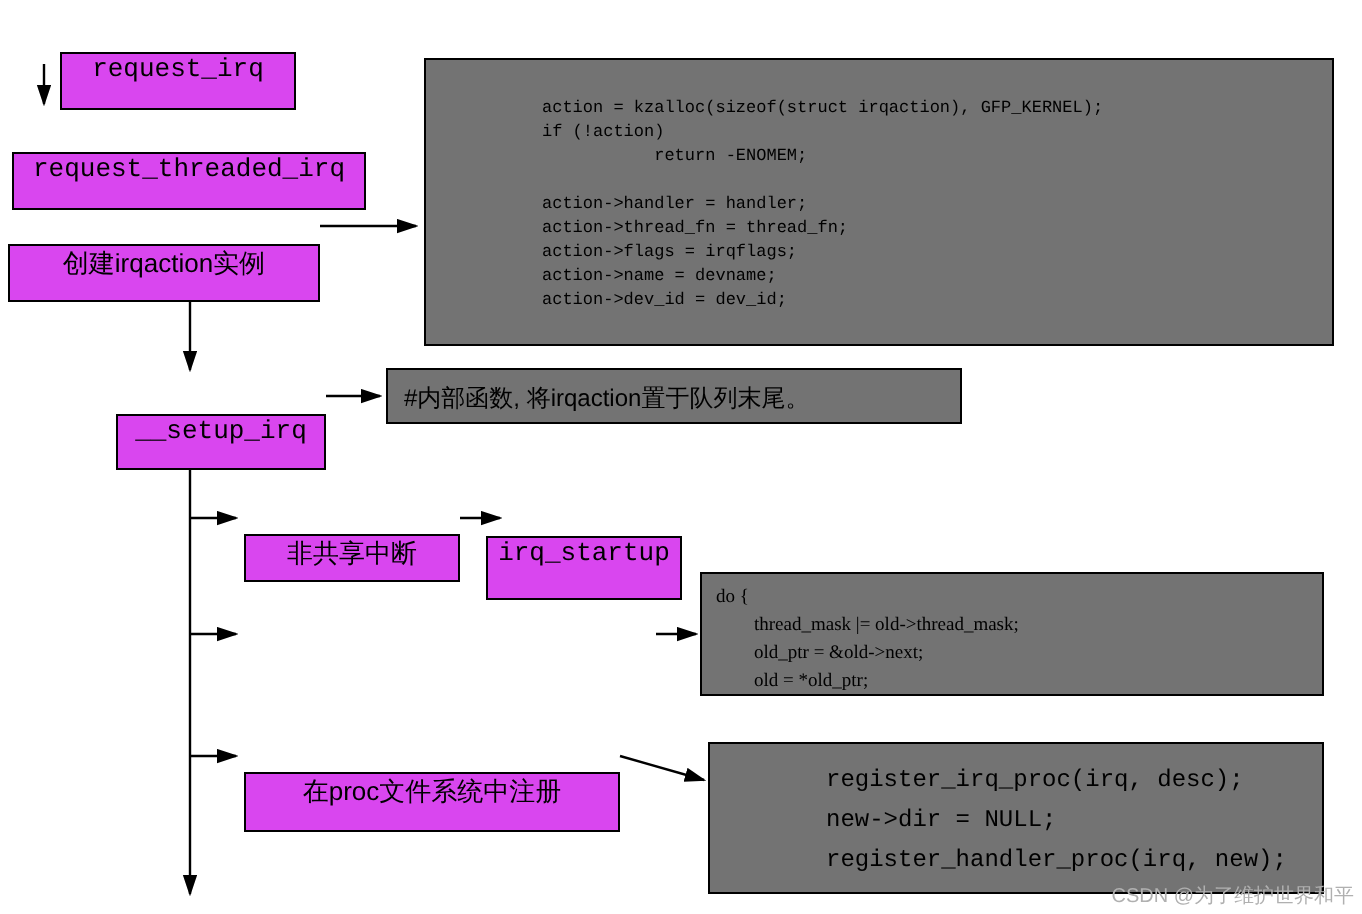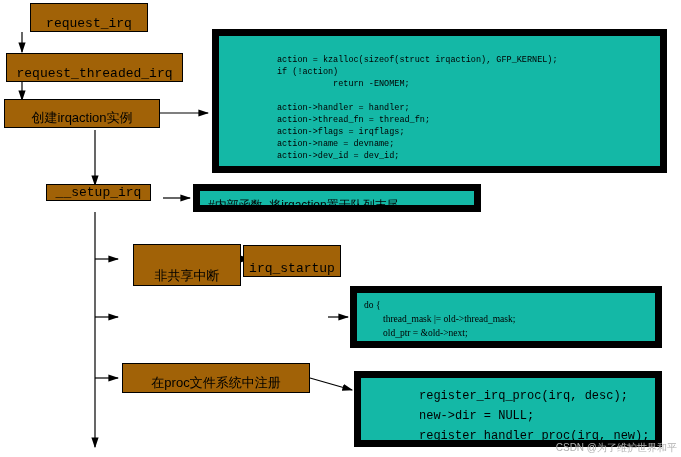--- a/index.html
+++ b/index.html
@@ -11,38 +11,39 @@
     position: relative;
     width: 681px;
     height: 457px;
     background: #ffffff;
     overflow: hidden;
     font-family: "Liberation Sans", sans-serif;
   }
   .box {
     position: absolute;
     border: 1px solid #000000;
-    background: #a16207;
+    background: #d946ef;
     box-sizing: border-box;
     display: flex;
-    align-items: flex-end;
+    align-items: flex-start;
     justify-content: center;
     font-family: "Liberation Mono", monospace;
     font-size: 13px;
     color: #000000;
     white-space: nowrap;
+    margin-top: 23px;
   }
   .box.cn {
     font-family: "Liberation Sans", sans-serif;
     font-size: 13px;
   }
   .codebox {
     position: absolute;
-    border: 7px solid #000000;
-    background: #14b8a6;
+    border: 1px solid #000000;
+    background: #737373;
     box-sizing: border-box;
     font-family: "Liberation Mono", monospace;
     font-size: 8.5px;
     color: #000000;
     line-height: 12px;
     padding: 6px 8px;
     white-space: pre;
     overflow: hidden;
   }
   .codebox.big {
@@ -124,27 +125,27 @@
   <div class="codebox" style="left:212px; top:29px; width:455px; height:144px; padding-top:18px; padding-left:58px;">action = kzalloc(sizeof(struct irqaction), GFP_KERNEL);
 if (!action)
            return -ENOMEM;
 
 action-&gt;handler = handler;
 action-&gt;thread_fn = thread_fn;
 action-&gt;flags = irqflags;
 action-&gt;name = devname;
 action-&gt;dev_id = dev_id;</div>
 
-  <div class="box" style="left:46px; top:184px; width:105px; height:17px;">
+  <div class="box" style="left:58px; top:184px; width:105px; height:28px;">
     <span>__setup_irq</span>
   </div>
 
   <div class="codebox big" style="left:193px; top:184px; width:288px; height:28px; padding:4px 8px; font-family:'Liberation Sans',sans-serif;">#内部函数, 将irqaction置于队列末尾。</div>
 
-  <div class="box cn" style="left:133px; top:244px; width:108px; height:42px;">
+  <div class="box cn" style="left:122px; top:244px; width:108px; height:24px;">
     <span>非共享中断</span>
   </div>
 
   <div class="box" style="left:243px; top:245px; width:98px; height:32px;">
     <span>irq_startup</span>
   </div>
 
 
   <div class="codebox mid" style="left:350px; top:286px; width:312px; height:62px; padding:5px 7px;font-family:Liberation Serif, serif;">do {
         thread_mask |= old-&gt;thread_mask;

